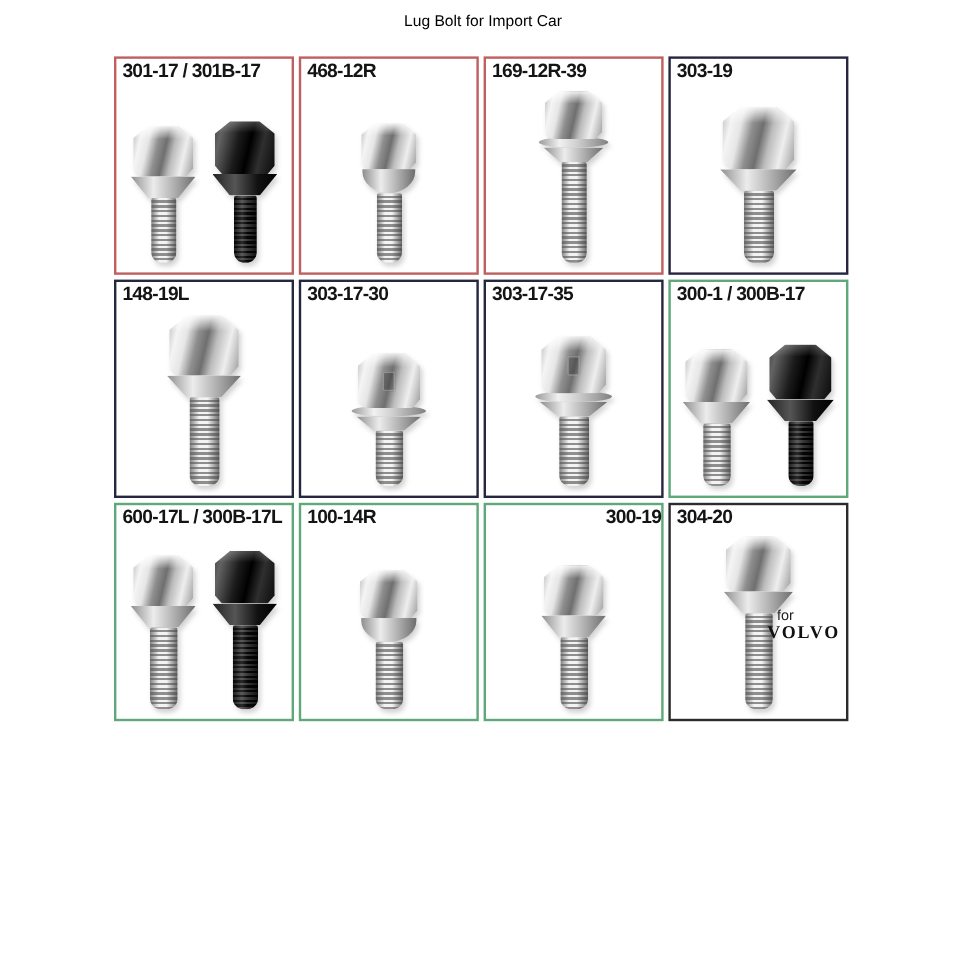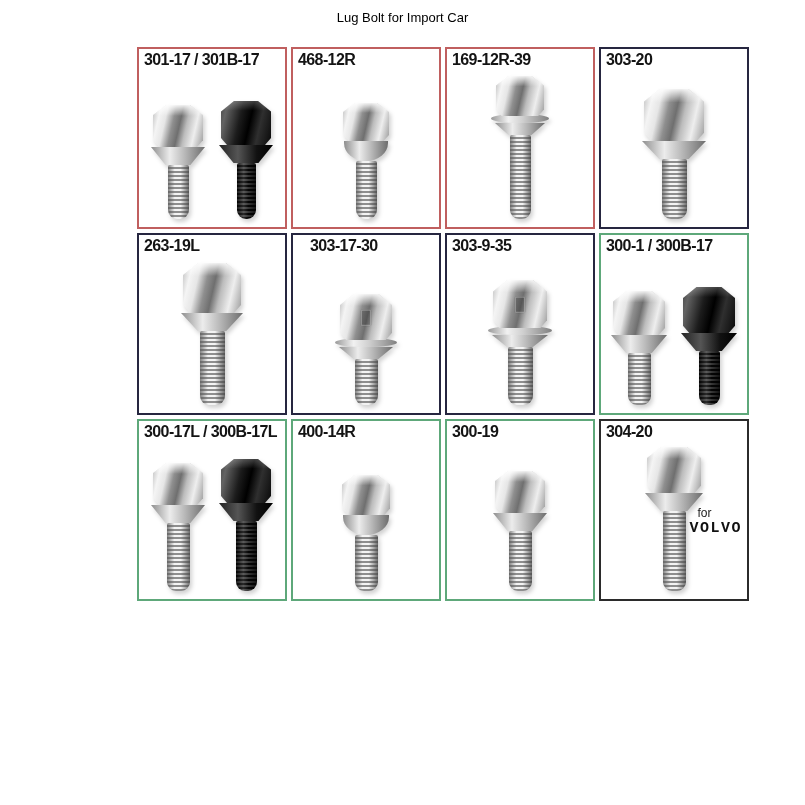--- a/index.html
+++ b/index.html
@@ -6,21 +6,21 @@
   body{
     width:805px;height:805px;position:relative;background:#ffffff;
     font-family:"Liberation Sans",sans-serif;overflow:hidden;
   }
   .title{
     position:absolute;top:10px;left:0;width:100%;text-align:center;
     font-size:13px;color:#000;
   }
   .grid{
     position:absolute;left:95px;top:47px;
-    display:grid;grid-template-columns:repeat(4,150px);grid-auto-rows:182px;gap:4px;margin-left:42px;
+    display:grid;grid-template-columns:repeat(4,150px);grid-auto-rows:182px;gap:4px;
   }
   .cell{
     background:#fff;border:2px solid #999;position:relative;box-sizing:border-box;
   }
   .label{
     display:inline-block;font-weight:bold;font-size:16px;letter-spacing:-0.6px;
     padding:2px 0 0 5px;white-space:nowrap;color:#141414;
   }
   .bolt-area{
     position:absolute;left:0;right:0;bottom:8px;
@@ -64,21 +64,21 @@
       repeating-linear-gradient(180deg,#f3f3f3 0px,#f3f3f3 2px,#8e8e8e 2px,#8e8e8e 4px);
   }
   .shank.black{
     background:
       linear-gradient(90deg,rgba(0,0,0,.55),rgba(255,255,255,.14) 35%,rgba(0,0,0,.12) 60%,rgba(0,0,0,.75)),
       repeating-linear-gradient(180deg,#3f3f3f 0px,#3f3f3f 2px,#060606 2px,#060606 4px);
   }
   .volvo-note{position:absolute;right:5px;bottom:62px;}
   .volvo-for{display:block;font-size:12px;color:#222;margin-left:8px;}
   .volvo-brand{
-    display:block;font-family:Liberation Mono, monospace;font-weight:bold;
+    display:block;font-family:Liberation Serif, serif;font-weight:bold;
     font-size:15px;letter-spacing:1.5px;color:#111;text-align:center;
   }
 </style>
 </head>
 <body>
 
 <div class="title">Lug Bolt for Import Car</div>
 <div class="grid">
     <div class="cell" style="border-color: rgb(192, 95, 95);"><div class="label">301-17 / 301B-17</div><div class="bolt-area">
         <div class="bolt">
@@ -100,45 +100,45 @@
         </div>
       </div></div>
     <div class="cell" style="border-color: rgb(192, 95, 95);"><div class="label">169-12R-39</div><div class="bolt-area">
         <div class="bolt">
           <div class="cap chrome" style="width: 48px; height: 40px;"></div>
           <div class="washer chrome" style="width: 58px; height: 9px;"></div>
           <div class="cone chrome" style="width: 50px; height: 12px;"></div>
           <div class="shank chrome" style="width: 21px; height: 84px;"></div>
         </div>
       </div></div>
-    <div class="cell" style="border-color: rgb(38, 38, 64);"><div class="label">303-20</div><div class="bolt-area">
+    <div class="cell" style="border-color: rgb(38, 38, 64);"><div class="label">303-19</div><div class="bolt-area">
         <div class="bolt">
           <div class="cap chrome" style="width: 60px; height: 52px;"></div>
           <div class="cone chrome" style="width: 64px; height: 18px;"></div>
           <div class="shank chrome" style="width: 25px; height: 60px;"></div>
         </div>
       </div></div>
-    <div class="cell" style="border-color: rgb(38, 38, 64);"><div class="label">263-19L</div><div class="bolt-area">
+    <div class="cell" style="border-color: rgb(38, 38, 64);"><div class="label">148-19L</div><div class="bolt-area">
         <div class="bolt">
           <div class="cap chrome" style="width: 58px; height: 50px;"></div>
           <div class="cone chrome" style="width: 62px; height: 18px;"></div>
           <div class="shank chrome" style="width: 25px; height: 74px;"></div>
         </div>
       </div></div>
-    <div class="cell" style="border-color: rgb(38, 38, 64); padding-left: 12px;"><div class="label">303-17-30</div><div class="bolt-area">
+    <div class="cell" style="border-color: rgb(38, 38, 64);"><div class="label">303-17-30</div><div class="bolt-area">
         <div class="bolt">
           <div class="cap chrome" style="width: 52px; height: 46px;">
             <div class="stamp"></div>
           </div>
           <div class="washer chrome" style="width: 62px; height: 9px;"></div>
           <div class="cone chrome" style="width: 54px; height: 12px;"></div>
           <div class="shank chrome" style="width: 23px; height: 46px;"></div>
         </div>
       </div></div>
-    <div class="cell" style="border-color: rgb(38, 38, 64);"><div class="label">303-9-35</div><div class="bolt-area">
+    <div class="cell" style="border-color: rgb(38, 38, 64);"><div class="label">303-17-35</div><div class="bolt-area">
         <div class="bolt">
           <div class="cap chrome" style="width: 54px; height: 48px;">
             <div class="stamp"></div>
           </div>
           <div class="washer chrome" style="width: 64px; height: 9px;"></div>
           <div class="cone chrome" style="width: 56px; height: 12px;"></div>
           <div class="shank chrome" style="width: 25px; height: 58px;"></div>
         </div>
       </div></div>
     <div class="cell" style="border-color: rgb(94, 168, 122);"><div class="label">300-1 / 300B-17</div><div class="bolt-area">
@@ -146,40 +146,40 @@
           <div class="cap chrome" style="width: 52px; height: 44px;"></div>
           <div class="cone chrome" style="width: 56px; height: 18px;"></div>
           <div class="shank chrome" style="width: 23px; height: 52px;"></div>
         </div>
         <div class="bolt">
           <div class="cap black" style="width: 52px; height: 46px;"></div>
           <div class="cone black" style="width: 56px; height: 18px;"></div>
           <div class="shank black" style="width: 21px; height: 54px;"></div>
         </div>
       </div></div>
-    <div class="cell" style="border-color: rgb(94, 168, 122);"><div class="label">300-17L / 300B-17L</div><div class="bolt-area">
+    <div class="cell" style="border-color: rgb(94, 168, 122);"><div class="label">600-17L / 300B-17L</div><div class="bolt-area">
         <div class="bolt">
           <div class="cap chrome" style="width: 50px; height: 42px;"></div>
           <div class="cone chrome" style="width: 54px; height: 18px;"></div>
           <div class="shank chrome" style="width: 23px; height: 68px;"></div>
         </div>
         <div class="bolt">
           <div class="cap black" style="width: 50px; height: 44px;"></div>
           <div class="cone black" style="width: 54px; height: 18px;"></div>
           <div class="shank black" style="width: 21px; height: 70px;"></div>
         </div>
       </div></div>
-    <div class="cell" style="border-color: rgb(94, 168, 122);"><div class="label">400-14R</div><div class="bolt-area">
+    <div class="cell" style="border-color: rgb(94, 168, 122);"><div class="label">100-14R</div><div class="bolt-area">
         <div class="bolt">
           <div class="cap chrome" style="width: 48px; height: 40px;"></div>
           <div class="ball chrome" style="width: 46px; height: 20px;"></div>
           <div class="shank chrome" style="width: 23px; height: 56px;"></div>
         </div>
       </div></div>
-    <div class="cell" style="border-color: rgb(94, 168, 122);"><div class="label">300-19</div><div class="bolt-area">
+    <div class="cell" style="border-color: rgb(94, 168, 122); text-align: right;"><div class="label">300-19</div><div class="bolt-area">
         <div class="bolt">
           <div class="cap chrome" style="width: 50px; height: 42px;"></div>
           <div class="cone chrome" style="width: 54px; height: 18px;"></div>
           <div class="shank chrome" style="width: 23px; height: 60px;"></div>
         </div>
       </div></div>
     <div class="cell" style="border-color: rgb(43, 43, 43);"><div class="label">304-20</div><div class="bolt-area">
         <div class="bolt">
           <div class="cap chrome" style="width: 54px; height: 46px;"></div>
           <div class="cone chrome" style="width: 58px; height: 18px;"></div>

